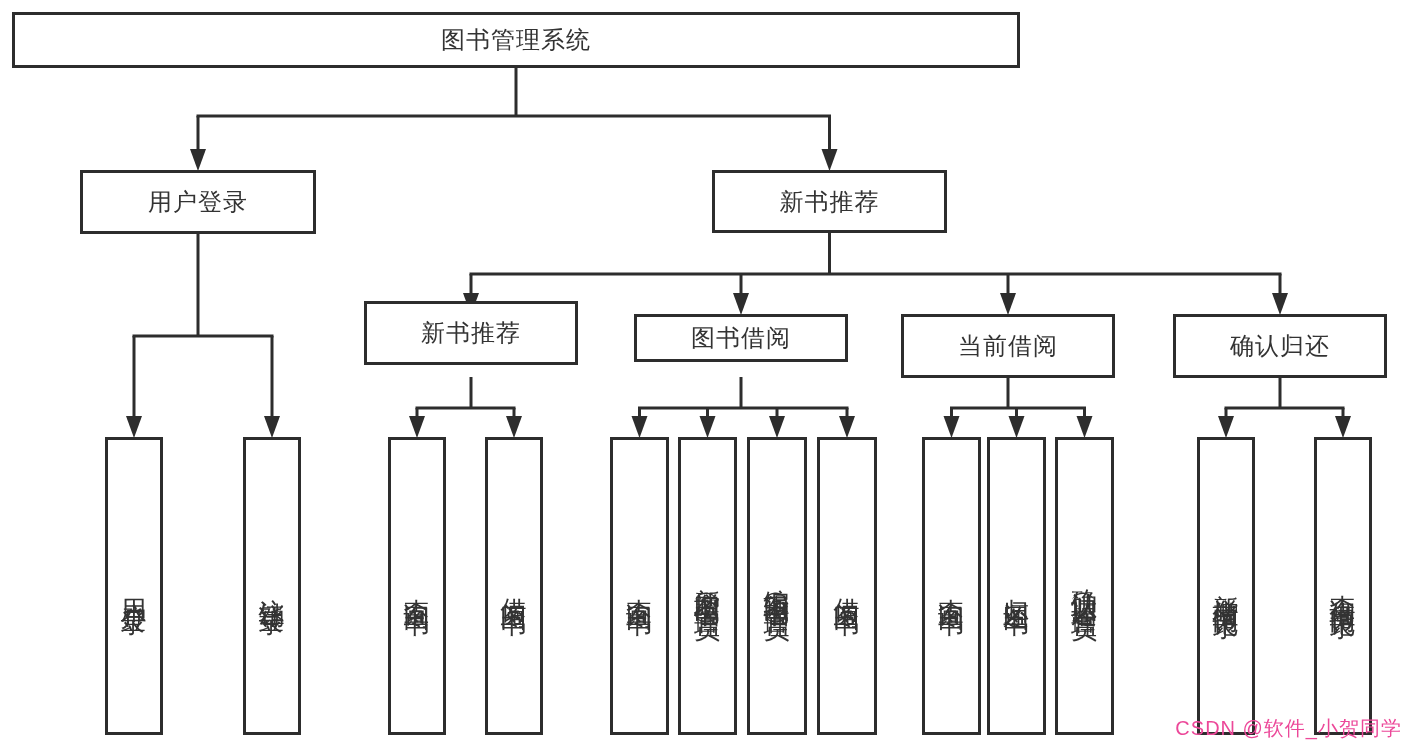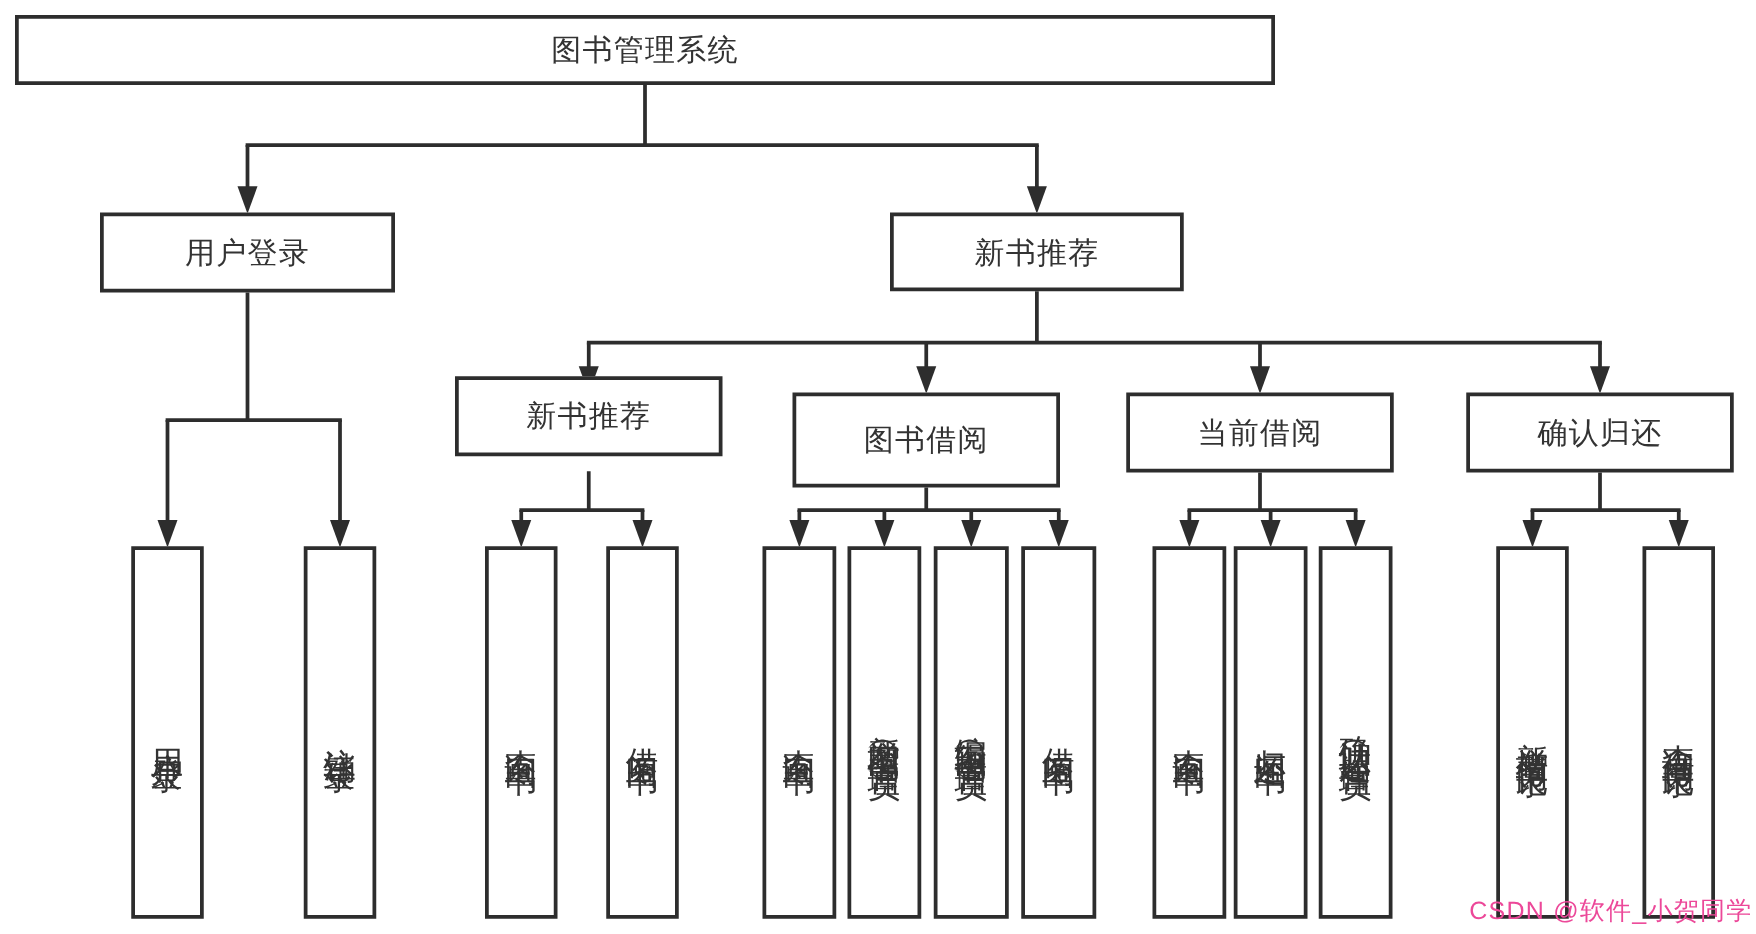--- a/index.html
+++ b/index.html
@@ -123,21 +123,21 @@
       </div>
       <div class="node" style="left: 80px; top: 170px; width: 236px; height: 64px;">
         <span class="label">用户登录</span>
       </div>
       <div class="node" style="left: 712px; top: 170px; width: 235px; height: 63px;">
         <span class="label">新书推荐</span>
       </div>
       <div class="node" style="left: 364px; top: 301px; width: 214px; height: 64px;">
         <span class="label">新书推荐</span>
       </div>
-      <div class="node" style="left: 634px; top: 314px; width: 214px; height: 76px;">
+      <div class="node" style="left: 634px; top: 314px; width: 214px; height: 48px;">
         <span class="label">图书借阅</span>
       </div>
       <div class="node" style="left: 901px; top: 314px; width: 214px; height: 64px;">
         <span class="label">当前借阅</span>
       </div>
       <div class="node" style="left: 1173px; top: 314px; width: 214px; height: 64px;">
         <span class="label">确认归还</span>
       </div>
       <div class="node v" style="left: 105px; top: 437px; width: 58px; height: 298px;">
         <span class="label">用户登录</span>

